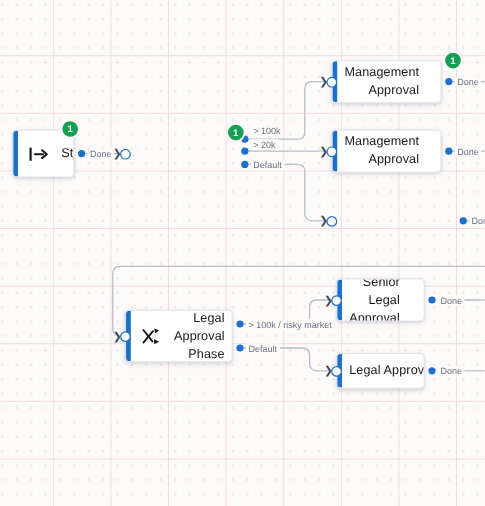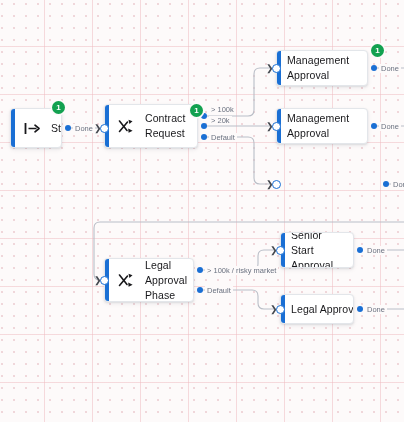--- a/index.html
+++ b/index.html
@@ -41,20 +41,21 @@
     display:flex;align-items:center;justify-content:center;
     color:#18181b;
   }
   .nicon svg{display:block;}
   .nlabel{
     margin-left:10px;margin-right:20px;
     font-size:10.5px;line-height:15px;
     color:#18181b;
     letter-spacing:0.1px;
     white-space:pre-line;
+    text-align:right;
   }
   .nlabel.single{white-space:nowrap;}
 
   
   .badge{
     position:absolute;
     width:13px;height:13px;border-radius:50%;
     background:#12a150;
     color:#fff;font-size:8px;line-height:13px;font-weight:bold;
     text-align:center;
@@ -124,33 +125,20 @@
         <path d="M4.5 6.5 H12.5" stroke="#18181b" stroke-width="1.7"></path>
         <path d="M11 3.2 L15 6.5 L11 9.8" fill="none" stroke="#18181b" stroke-width="1.7" stroke-linejoin="round" stroke-linecap="round"></path>
       </svg>
     </div>
     <div class="nlabel single">Start</div>
   </div>
   <div class="badge" style="left:52px;top:101px;">1</div>
   <div class="port-out" style="left:65px;top:125px;"></div>
   <div class="wlabel" style="left:73px;top:123.5px;">Done</div>
 
-  <div class="node" style="left:104px;top:104px;width:94px;height:44px;">
-    <div class="accent"></div>
-    <div class="nicon">
-      <svg width="17" height="15" viewBox="0 0 17 15">
-        <path d="M1.5 2 L9 11.5" stroke="#18181b" stroke-width="1.6" stroke-linecap="round"></path>
-        <path d="M1.5 12.5 L9.5 3" stroke="#18181b" stroke-width="1.6" stroke-linecap="round"></path>
-        <path d="M10.5 0.8 L14.5 2.3 L11.4 5" fill="#18181b"></path>
-        <path d="M10.2 9.6 L14.6 11.8 L10.6 13.8" fill="#18181b"></path>
-      </svg>
-    </div>
-    <div class="nlabel">Contract
-Request</div>
-  </div>
   <div class="badge" style="left:190px;top:104px;">1</div>
   <div class="port-in" style="left:99.5px;top:123.5px;"></div>
   <div class="port-in-arrow" style="left:94px;top:123.5px;">❯</div>
 
   <div class="port-out" style="left:201px;top:113px;"></div>
   <div class="wlabel" style="left:209px;top:105px;">&gt; 100k</div>
 
   <div class="port-out" style="left:201px;top:123px;"></div>
   <div class="wlabel" style="left:209px;top:116px;">&gt; 20k</div>
 
@@ -200,21 +188,21 @@
   <div class="port-in-arrow" style="left:94px;top:275.5px;">❯</div>
 
   <div class="port-out" style="left:197px;top:267px;"></div>
   <div class="wlabel" style="left:205px;top:265.5px;">&gt; 100k / risky market</div>
 
   <div class="port-out" style="left:197px;top:287px;"></div>
   <div class="wlabel" style="left:205px;top:285.5px;">Default</div>
 
   <div class="node" style="left:280px;top:232px;width:74px;height:36px;">
     <div class="accent"></div>
-    <div class="nlabel" style="margin-left:10px;">Senior Start
+    <div class="nlabel" style="margin-left:10px;">Senior Legal
 Approval</div>
   </div>
   <div class="port-in" style="left:275.5px;top:245.5px;"></div>
   <div class="port-in-arrow" style="left:270px;top:245.5px;">❯</div>
   <div class="port-out" style="left:357px;top:247px;"></div>
   <div class="wlabel" style="left:365px;top:245.5px;">Done</div>
 
   <div class="node" style="left:280px;top:294px;width:74px;height:30px;">
     <div class="accent"></div>
     <div class="nlabel single" style="margin-left:10px;">Legal Approval</div>

